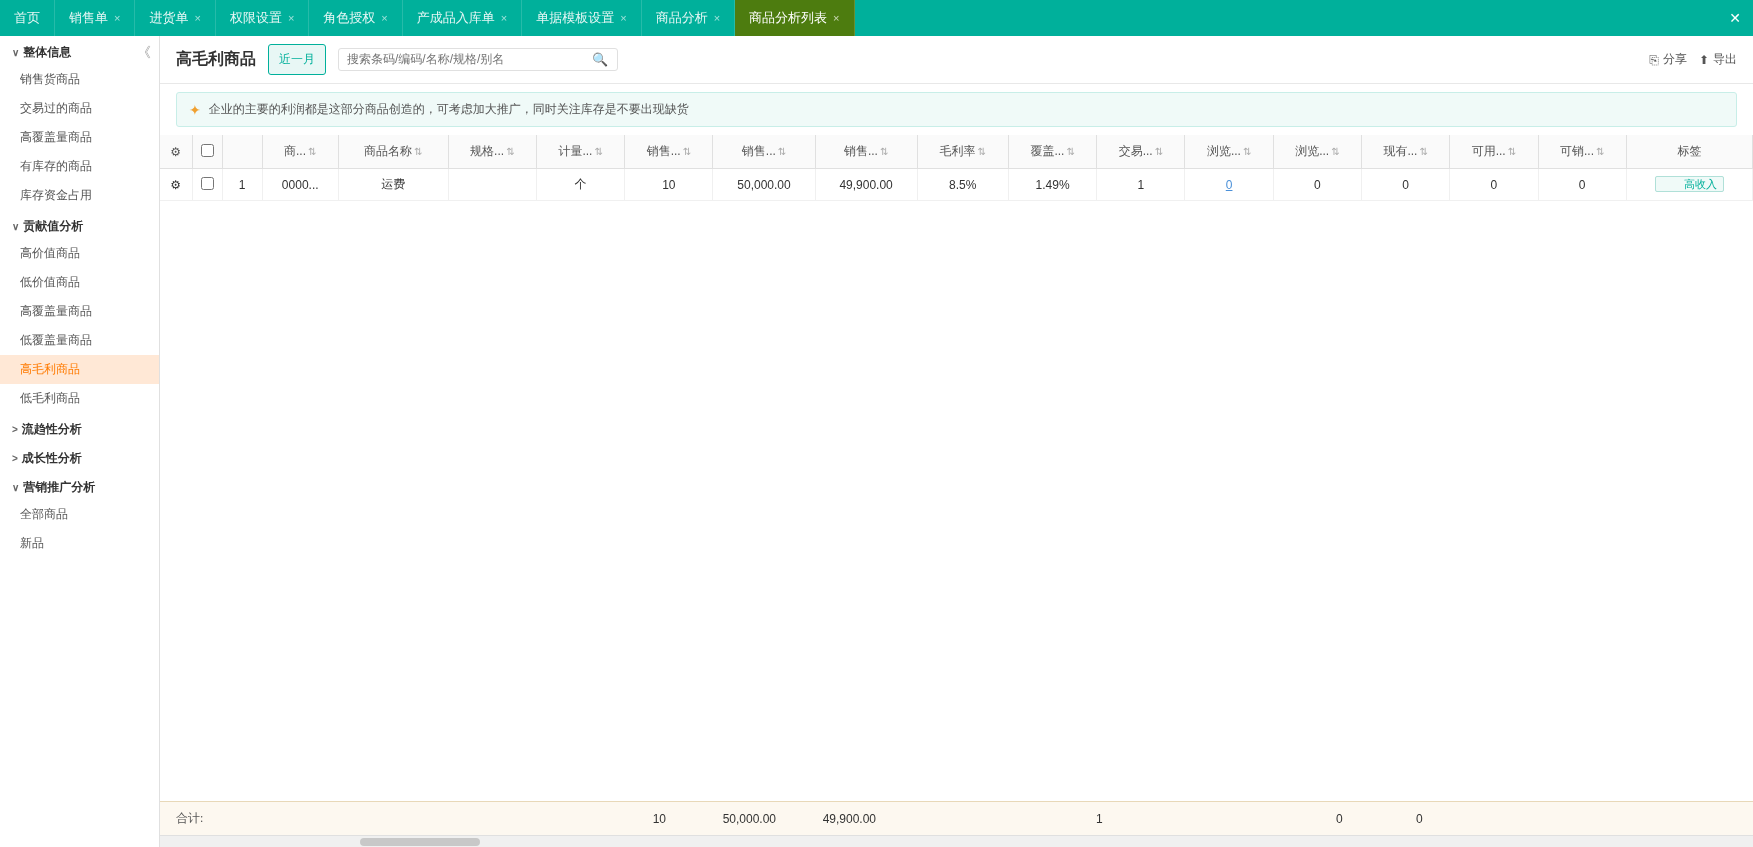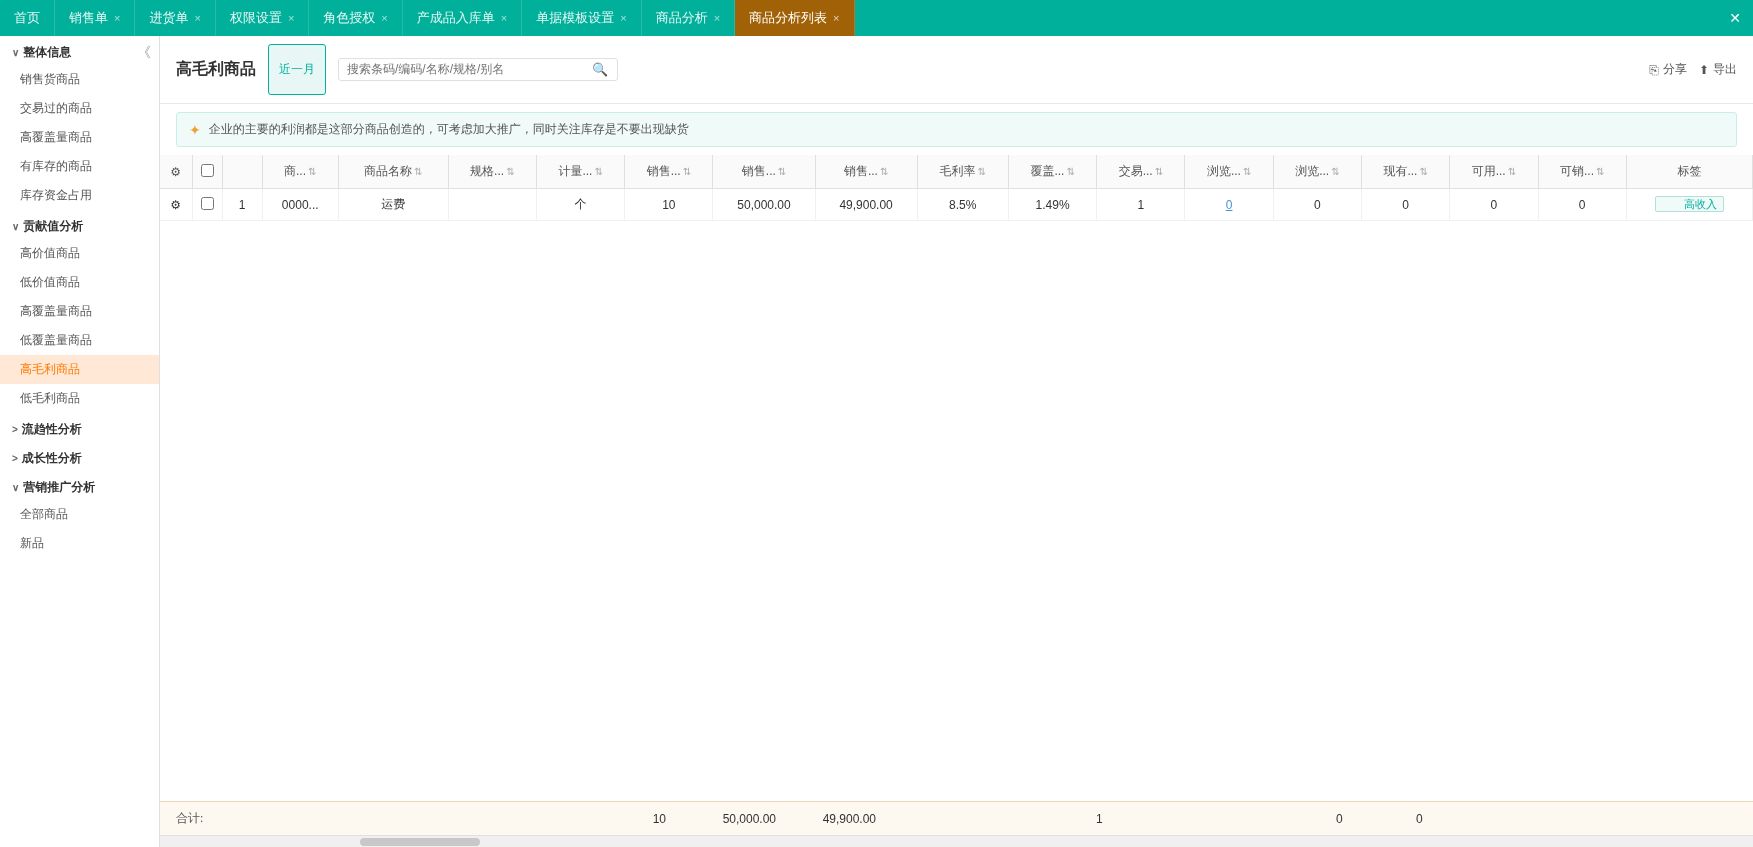--- a/index.html
+++ b/index.html
@@ -35,21 +35,21 @@
       align-items: center;
       cursor: pointer;
       white-space: nowrap;
       color: rgba(255,255,255,0.9);
       font-size: 13px;
       position: relative;
       border-right: 1px solid rgba(255,255,255,0.15);
     }
     .nav-tab:first-child { border-left: none; }
     .nav-tab.active {
-      background: #a16207;
+      background: #4d7c0f;
       color: white;
       font-weight: 500;
     }
     .nav-tab .tab-close {
       margin-left: 6px;
       font-size: 11px;
       opacity: 0.7;
     }
 
     
@@ -118,21 +118,21 @@
       gap: 12px;
       border-bottom: 1px solid #e8e8e8;
       background: white;
     }
     .content-title {
       font-size: 16px;
       font-weight: 600;
       color: #333;
     }
     .period-btn {
-      padding: 16px 10px;
+      padding: 6px 10px;
       border: 1px solid #e0e0e0;
       border-radius: 3px;
       cursor: pointer;
       color: #555;
       background: white;
       font-size: 12px;
     }
     .period-btn.active {
       background: #e8f7f5;
       border-color: #00b09b;

